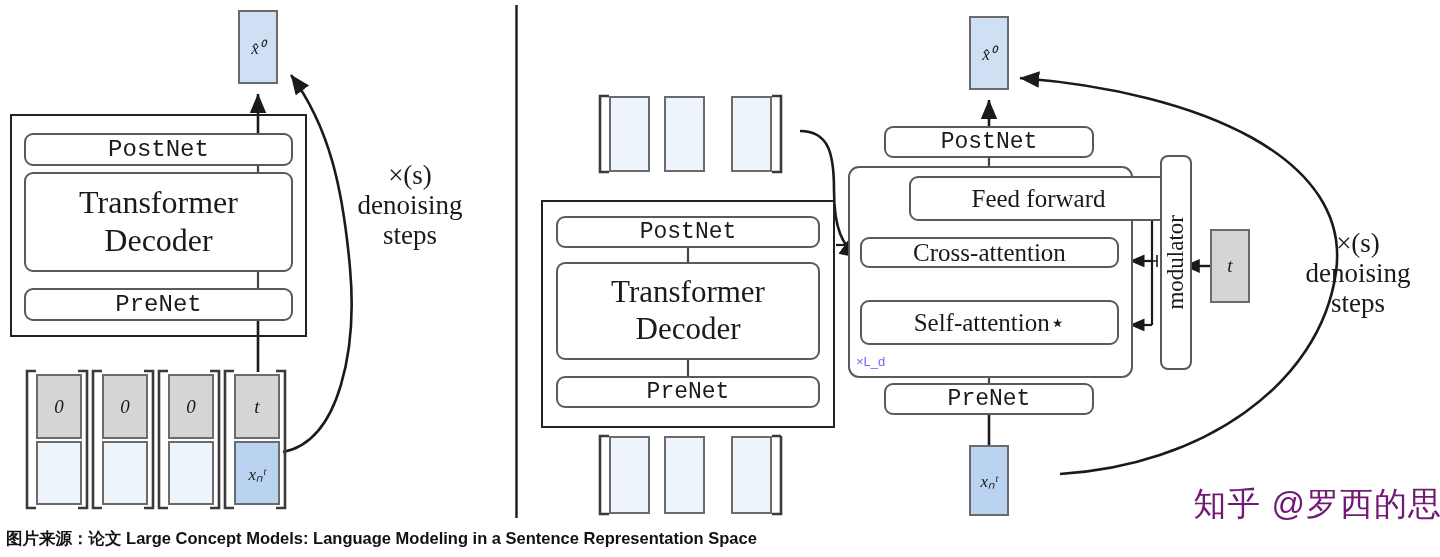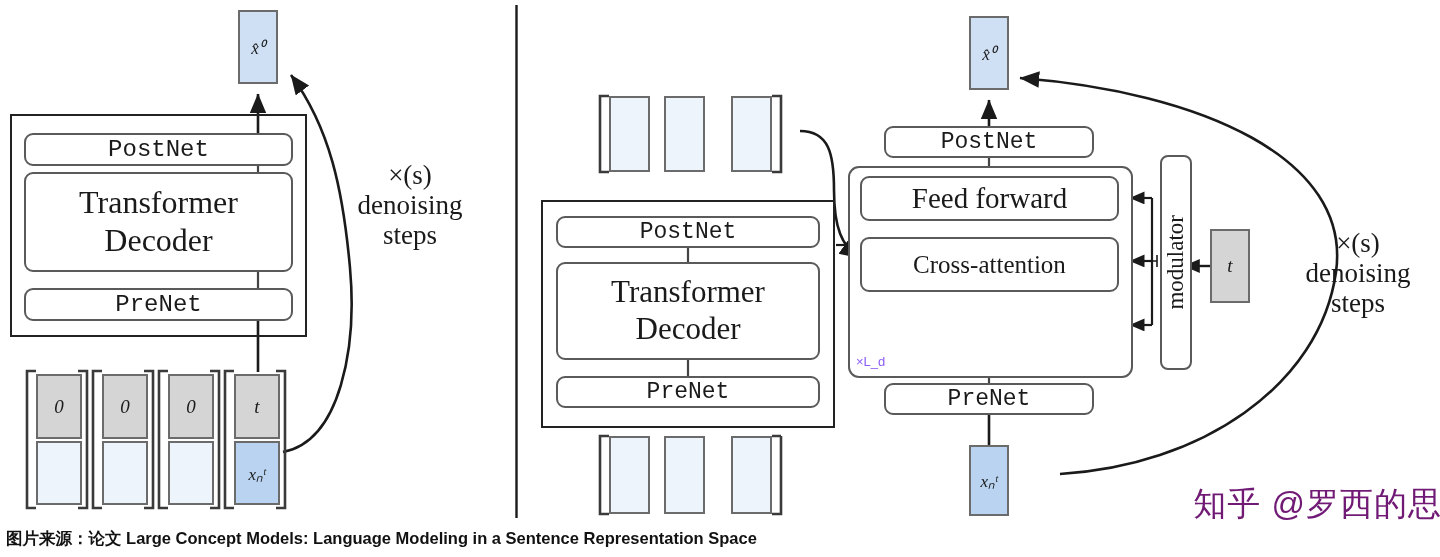--- a/index.html
+++ b/index.html
@@ -193,25 +193,28 @@
   <div class="node cell pale" style="left:609px;top:436px;width:41px;height:78px;"></div>
   <div class="node cell pale" style="left:664px;top:436px;width:41px;height:78px;"></div>
   <div class="node cell pale" style="left:731px;top:436px;width:41px;height:78px;"></div>
 
   <div class="node pill sans" style="left:884px;top:126px;width:210px;height:32px;font-size:23px;">
     <span>PostNet</span>
   </div>
 
   <div class="node pill" style="left:848px;top:166px;width:285px;height:212px;border-radius:11px;"></div>
 
-  <div class="node pill" style="left:860px;top:176px;width:259px;height:45px;font-size:29px;">
+  <div class="node pill" style="left:909px;top:176px;width:259px;height:45px;font-size:25px;">
     <span>Feed forward</span>
   </div>
-  <div class="node pill" style="left:860px;top:237px;width:259px;height:55px;font-size:25px;justify-content:center;">
+  <div class="node pill" style="left:860px;top:237px;width:259px;height:31px;font-size:25px;justify-content:center;">
     <span>Cross-attention</span>
+  </div>
+  <div class="node pill" style="left:860px;top:300px;width:259px;height:45px;font-size:25px;">
+    <span>Self-attention⋆</span>
   </div>
   <div class="xld" style="left:856px;top:354px;">
     <span>×L_d</span>
   </div>
 
   <div class="node pill sans" style="left:884px;top:383px;width:210px;height:32px;font-size:23px;">
     <span>PreNet</span>
   </div>
 
   <div class="node cell blue" style="left:969px;top:445px;width:40px;height:71px;">

